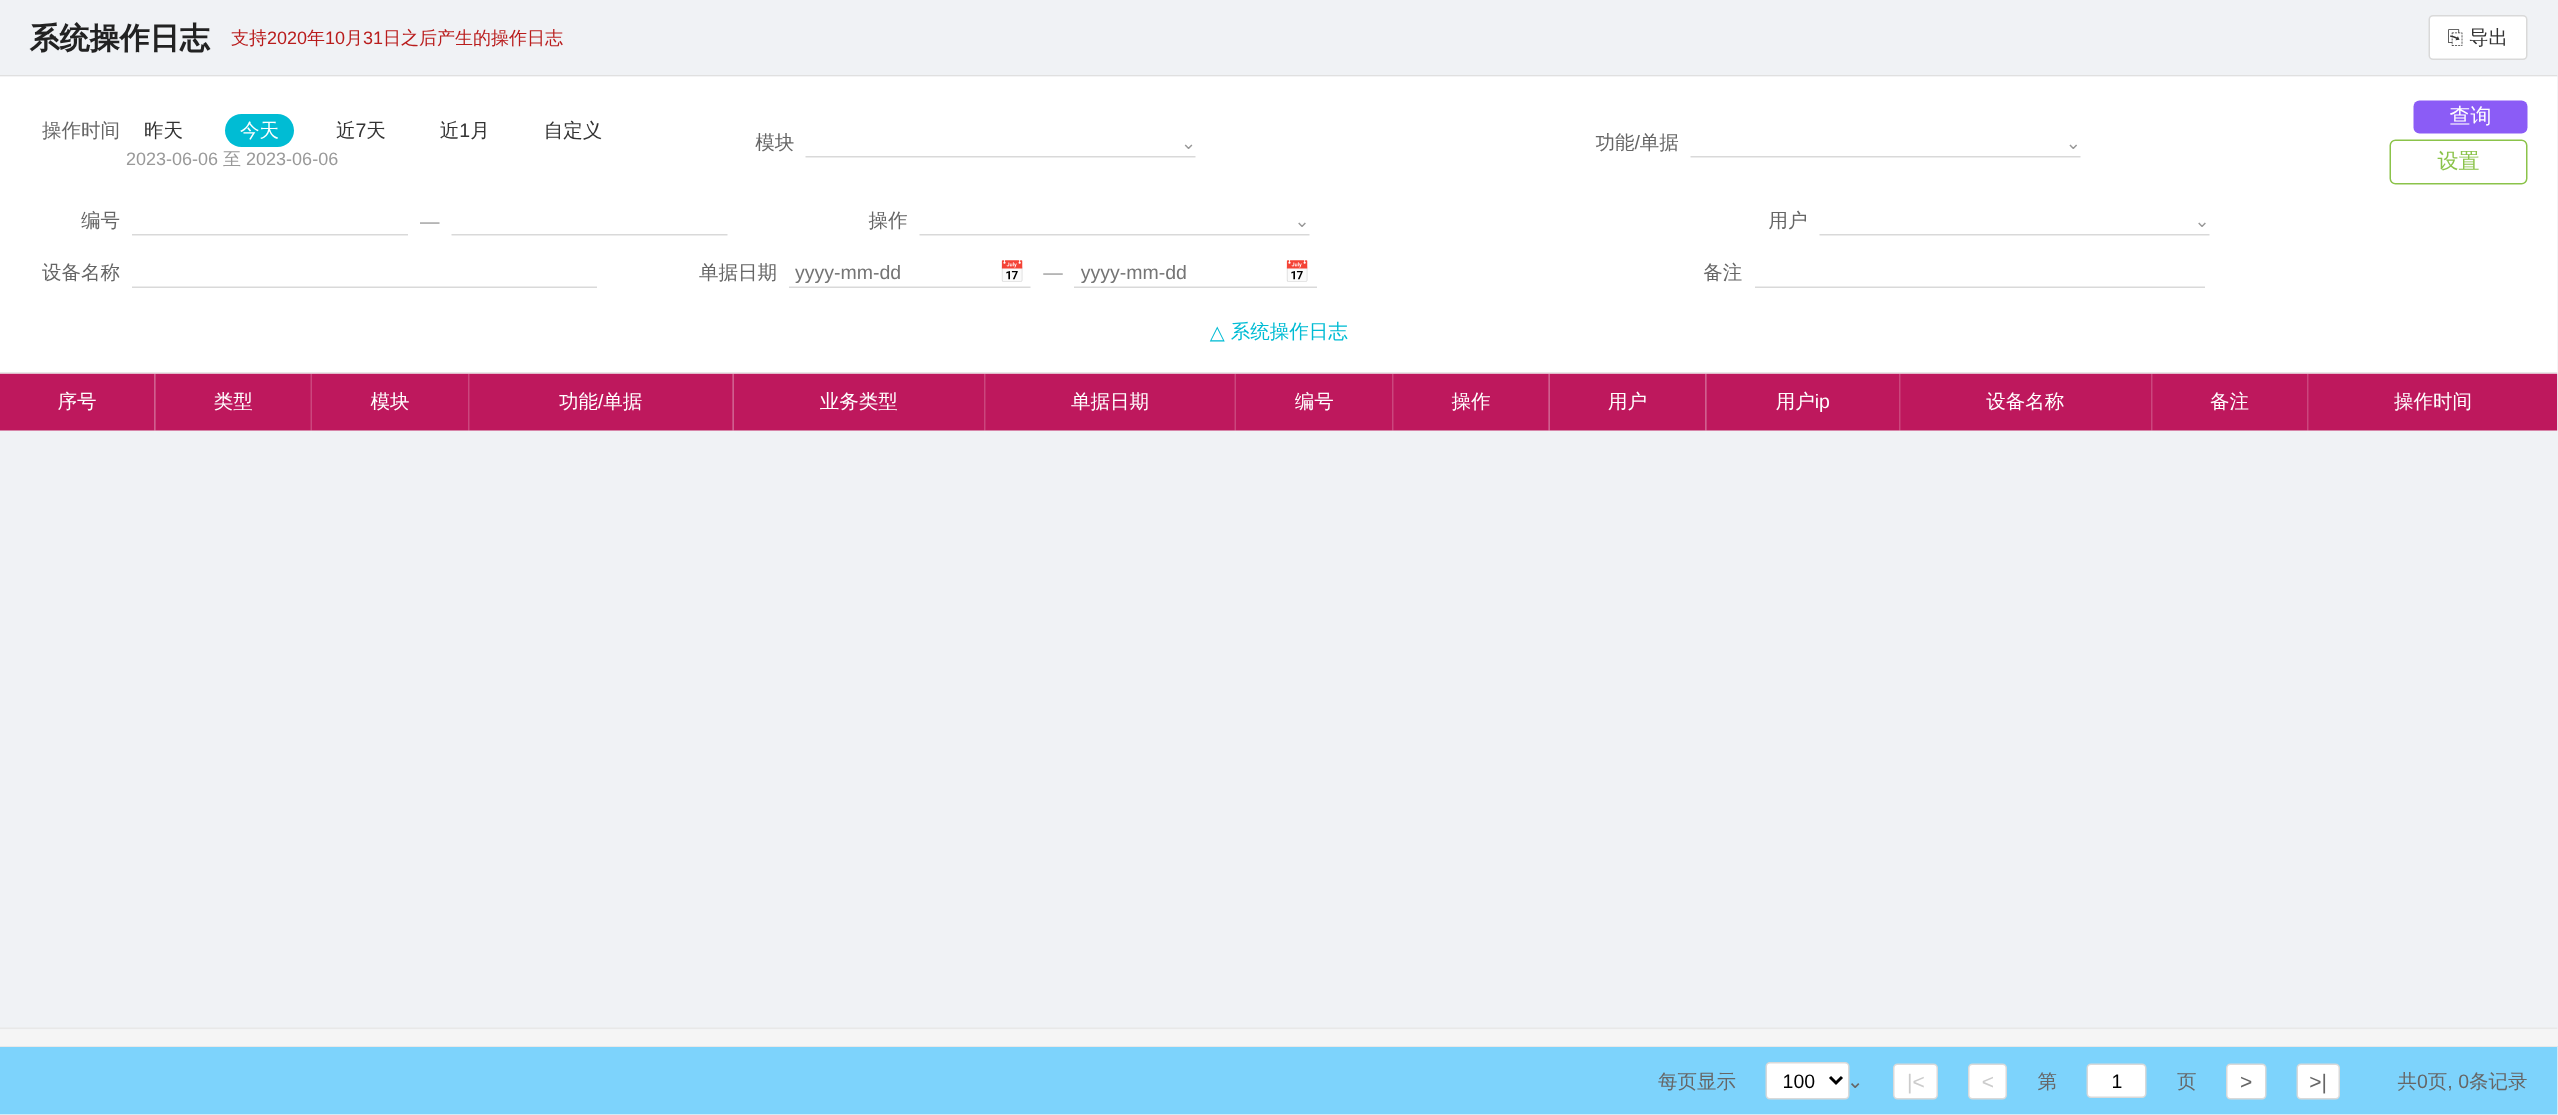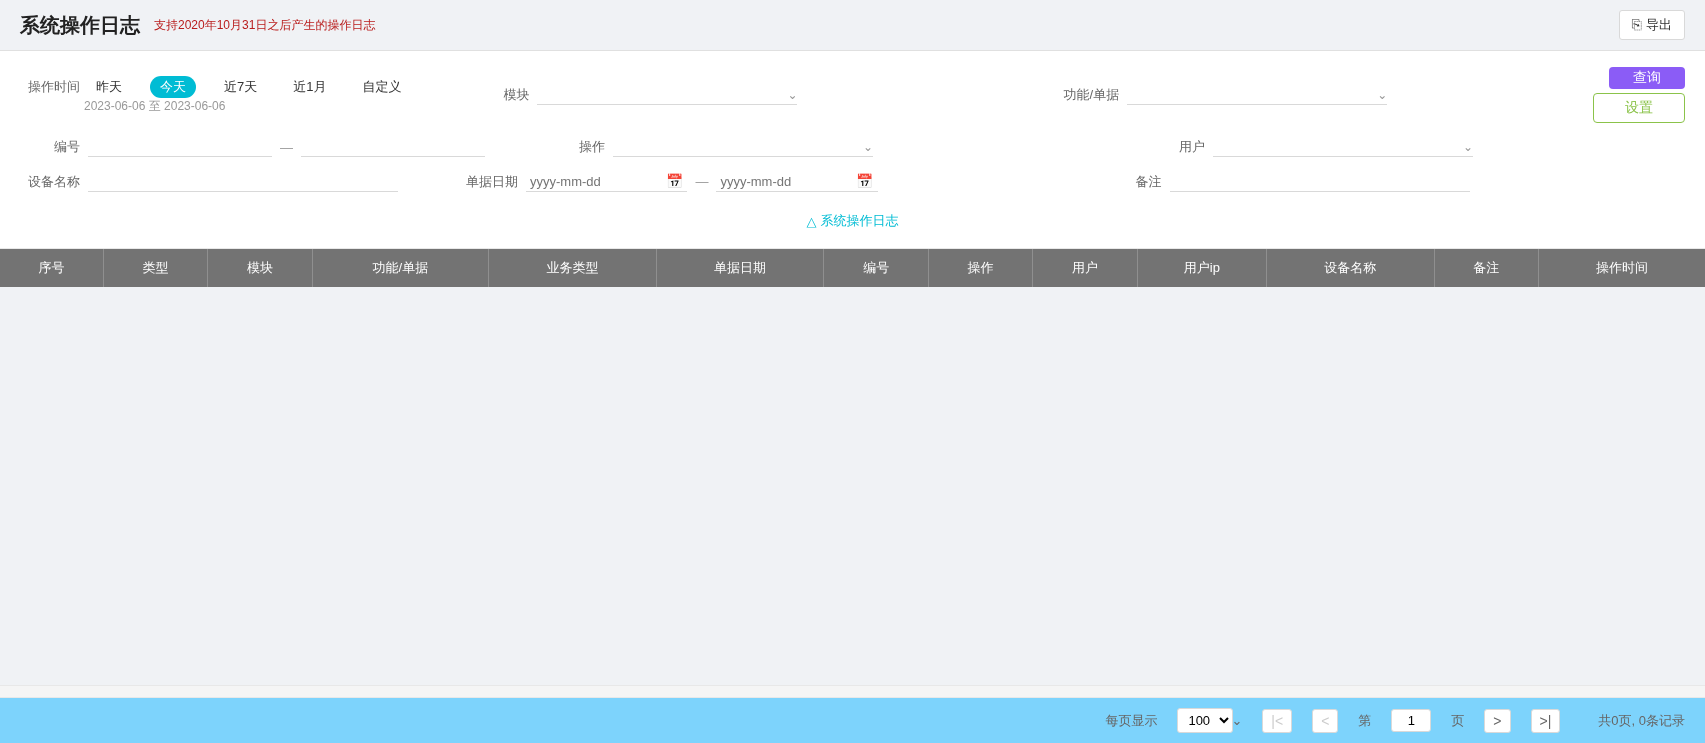--- a/index.html
+++ b/index.html
@@ -40,21 +40,21 @@
     .calendar-icon { color: #00bcd4; font-size: 14px; margin-left: 4px; cursor: pointer; }
 
     .query-btn { background: #8b5cf6; color: #fff; border: none; border-radius: 4px; padding: 2px 24px; font-size: 14px; cursor: pointer; margin-left: 20px; }
     .settings-btn { background: #fff; color: #8bc34a; border: 1px solid #8bc34a; border-radius: 4px; padding: 5px 20px; font-size: 14px; cursor: pointer; margin-left: 4px; }
 
     .collapse-bar { display: flex; justify-content: center; align-items: center; padding: 6px 0 10px; cursor: pointer; color: #00bcd4; font-size: 13px; gap: 4px; }
 
     
     .table-area { flex: 1; overflow: hidden; }
     .data-table { width: 100%; border-collapse: collapse; }
-    .data-table thead tr { background: #737373; }
+    .data-table thead tr { background: #be185d; }
     .data-table thead th { color: #fff; font-size: 13px; font-weight: normal; padding: 10px 8px; text-align: center; border-right: 1px solid rgba(255,255,255,0.2); white-space: nowrap; }
     .data-table thead th:last-child { border-right: none; }
 
     .empty-body { height: 360px; }
 
     
     .scrollbar-area { height: 12px; background: #f5f5f5; border-top: 1px solid #e8e8e8; overflow-x: auto; }
     .scrollbar-inner { width: 3000px; height: 12px; }
 
     

